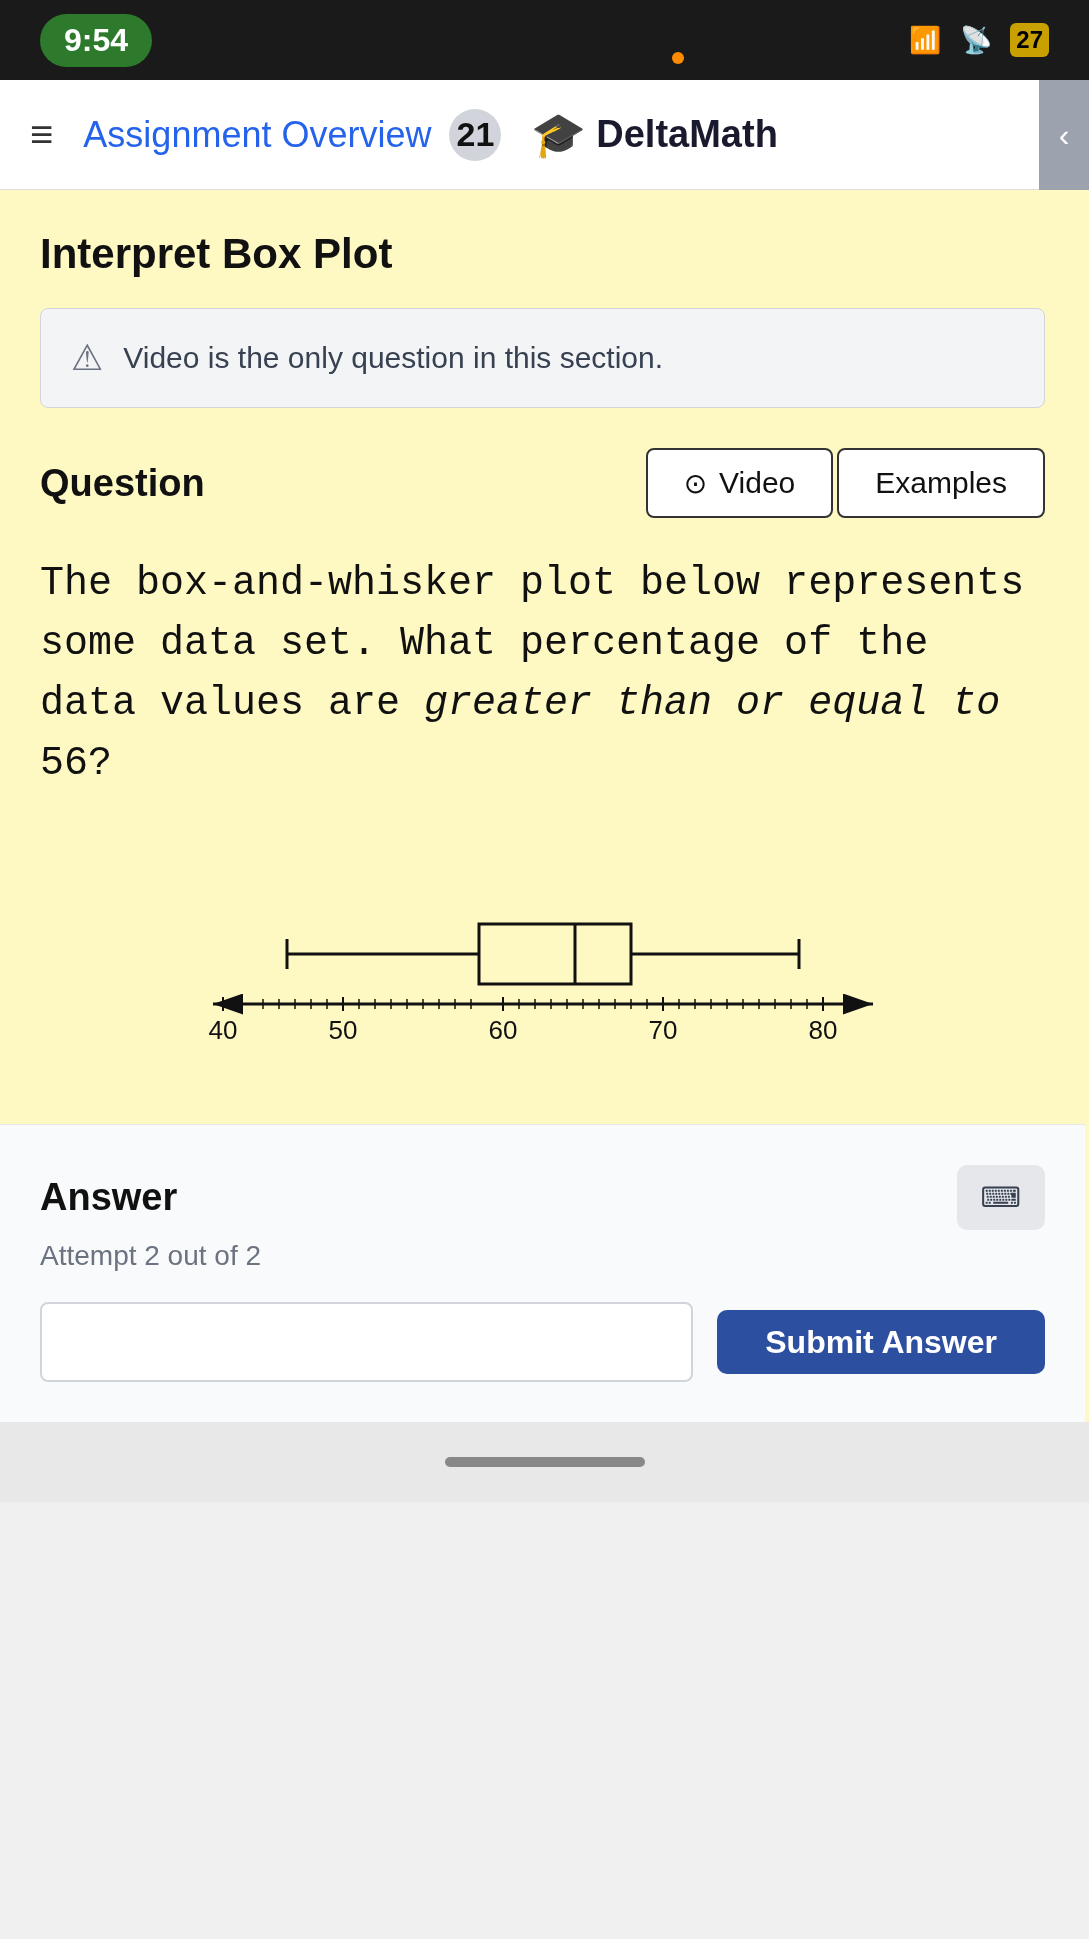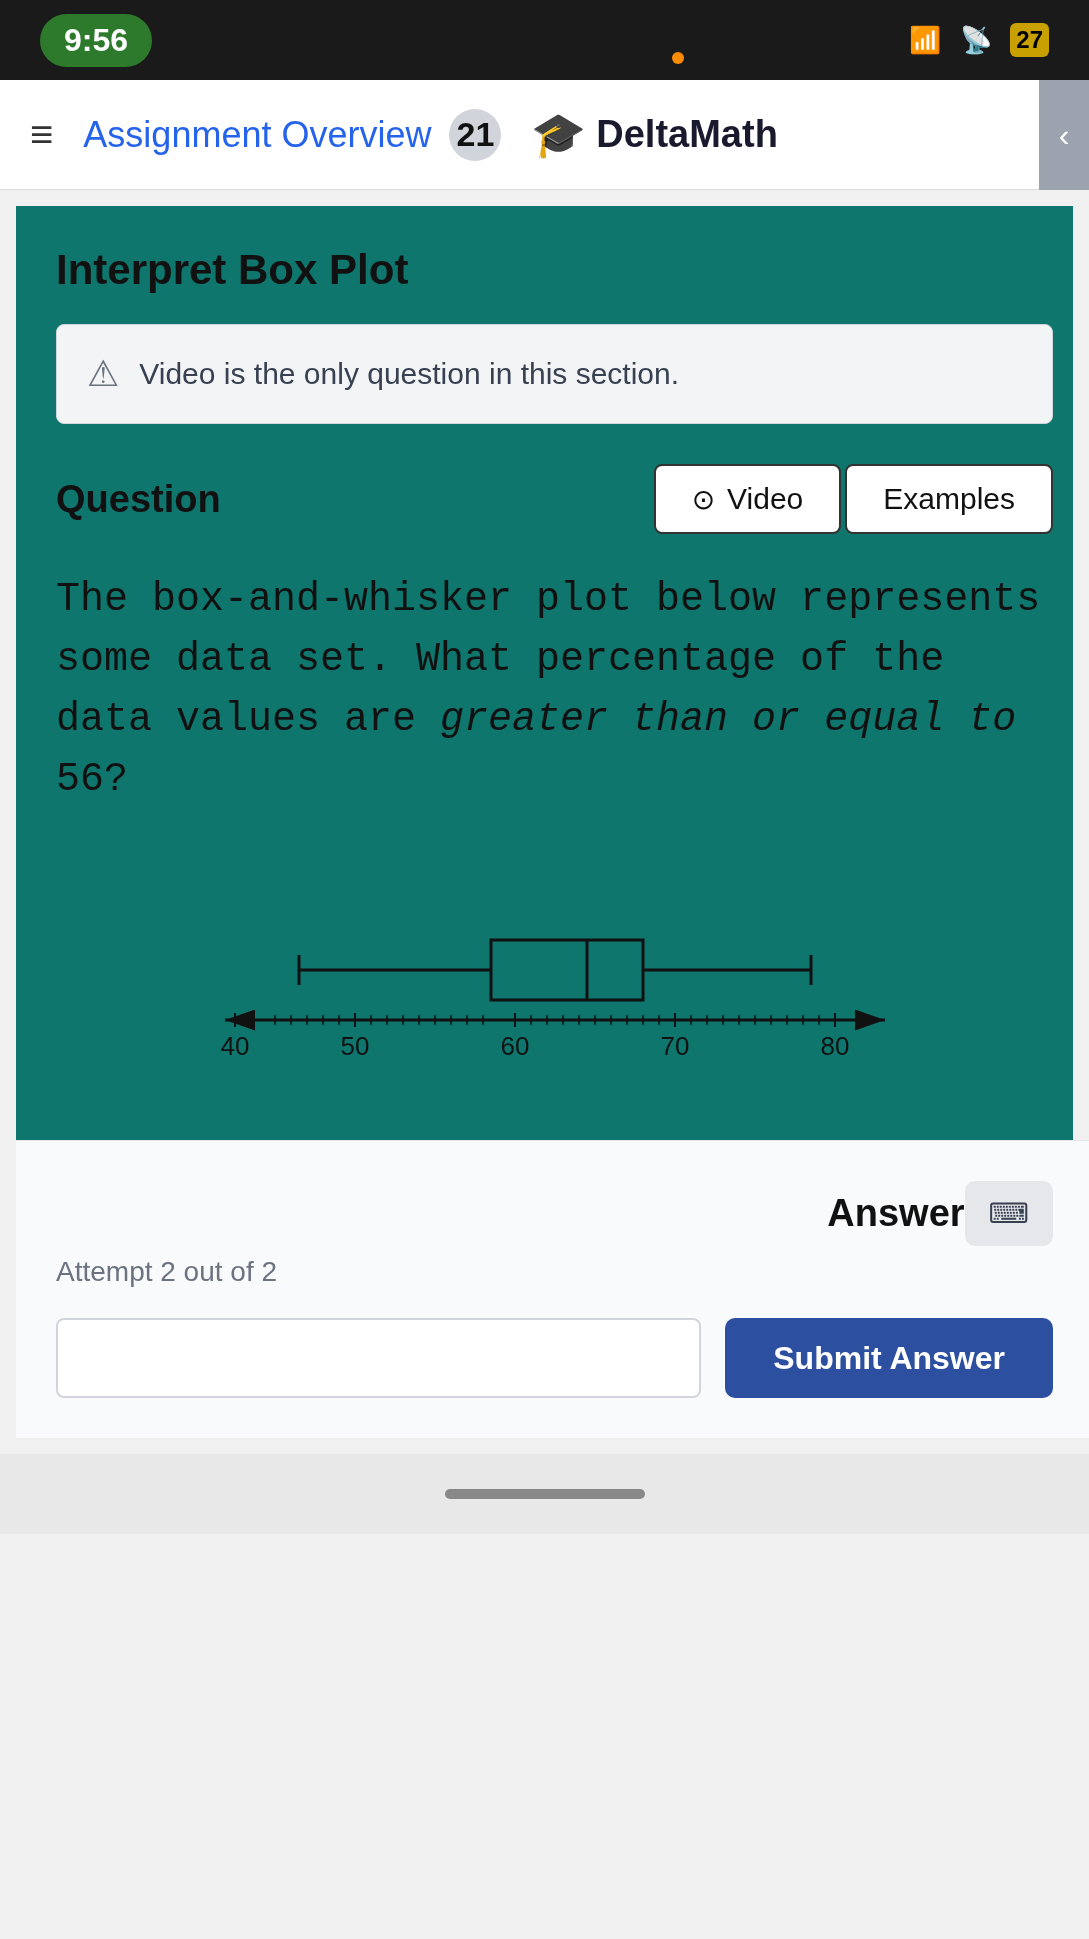--- a/index.html
+++ b/index.html
@@ -116,23 +116,23 @@
       cursor: pointer;
       border-radius: 0 0 0 0;
     }
     .collapse-handle-chevron {
       color: #fff;
       font-size: 32px;
     }
 
     
     .main-content {
-      background: #0f766e;
-      padding: 40px 20px 40px 40px;
-      margin: 16px;
+      background: #fef9c3;
+      padding: 40px 44px 40px 40px;
+      margin: 0;
     }
 
     .section-title {
       font-size: 42px;
       font-weight: 700;
       color: #111;
       margin-bottom: 30px;
     }
 
     
@@ -211,21 +211,21 @@
     
     .answer-section {
       background: #f9fafb;
       border-top: 1px solid #e5e7eb;
       padding: 40px 40px;
       margin: 0 -40px -40px -40px;
     }
     .answer-header {
       display: flex;
       align-items: center;
-      justify-content: flex-end;
+      justify-content: space-between;
       margin-bottom: 10px;
     }
     .answer-label {
       font-size: 38px;
       font-weight: 700;
       color: #111;
     }
     .keyboard-btn {
       background: #e5e7eb;
       border: none;
@@ -254,21 +254,21 @@
       font-size: 30px;
       padding: 0 20px;
       outline: none;
     }
     .submit-btn {
       background: #2d4fa0;
       color: #fff;
       border: none;
       border-radius: 10px;
       padding: 0 48px;
-      height: 80px;
+      height: 64px;
       font-size: 32px;
       font-weight: 600;
       cursor: pointer;
       white-space: nowrap;
     }
 
     
     .bottom-bar {
       background: #e8e8e8;
       height: 80px;
@@ -280,21 +280,21 @@
       width: 200px;
       height: 10px;
       background: #888;
       border-radius: 5px;
     }
   </style>
 </head>
 <body>
 
 <div class="status-bar">
-  <div class="status-time">9:56</div>
+  <div class="status-time">9:54</div>
   <div style="position:relative; flex:1;">
     <div class="dot-indicator"></div>
   </div>
   <div class="status-icons">
     <span>📶</span>
     <span>📡</span>
     <span class="battery-icon">27</span>
   </div>
 </div>
 

